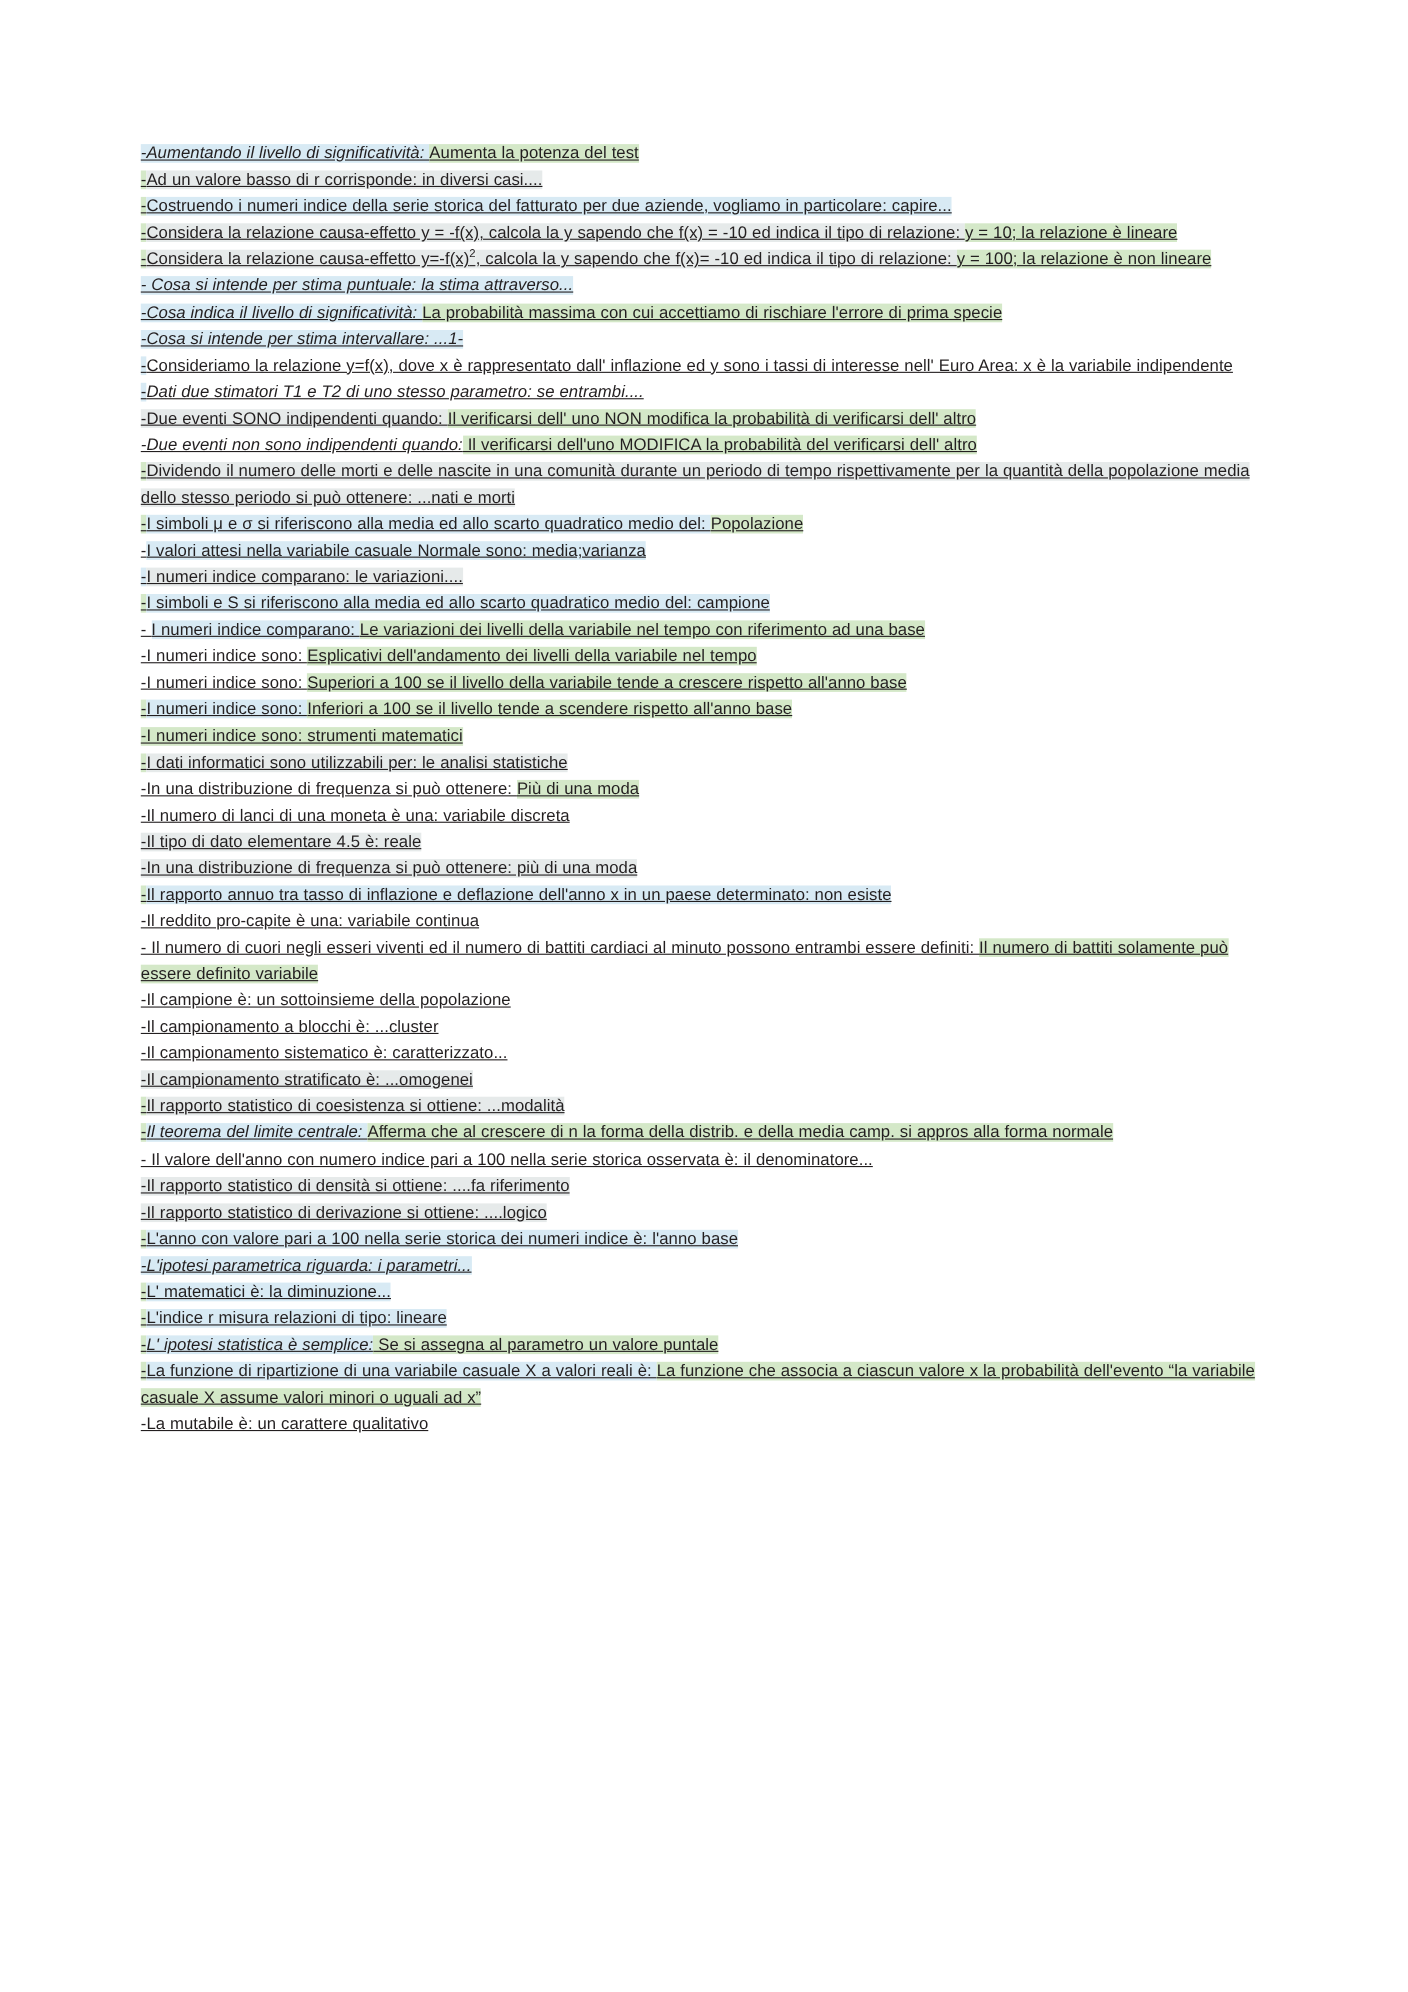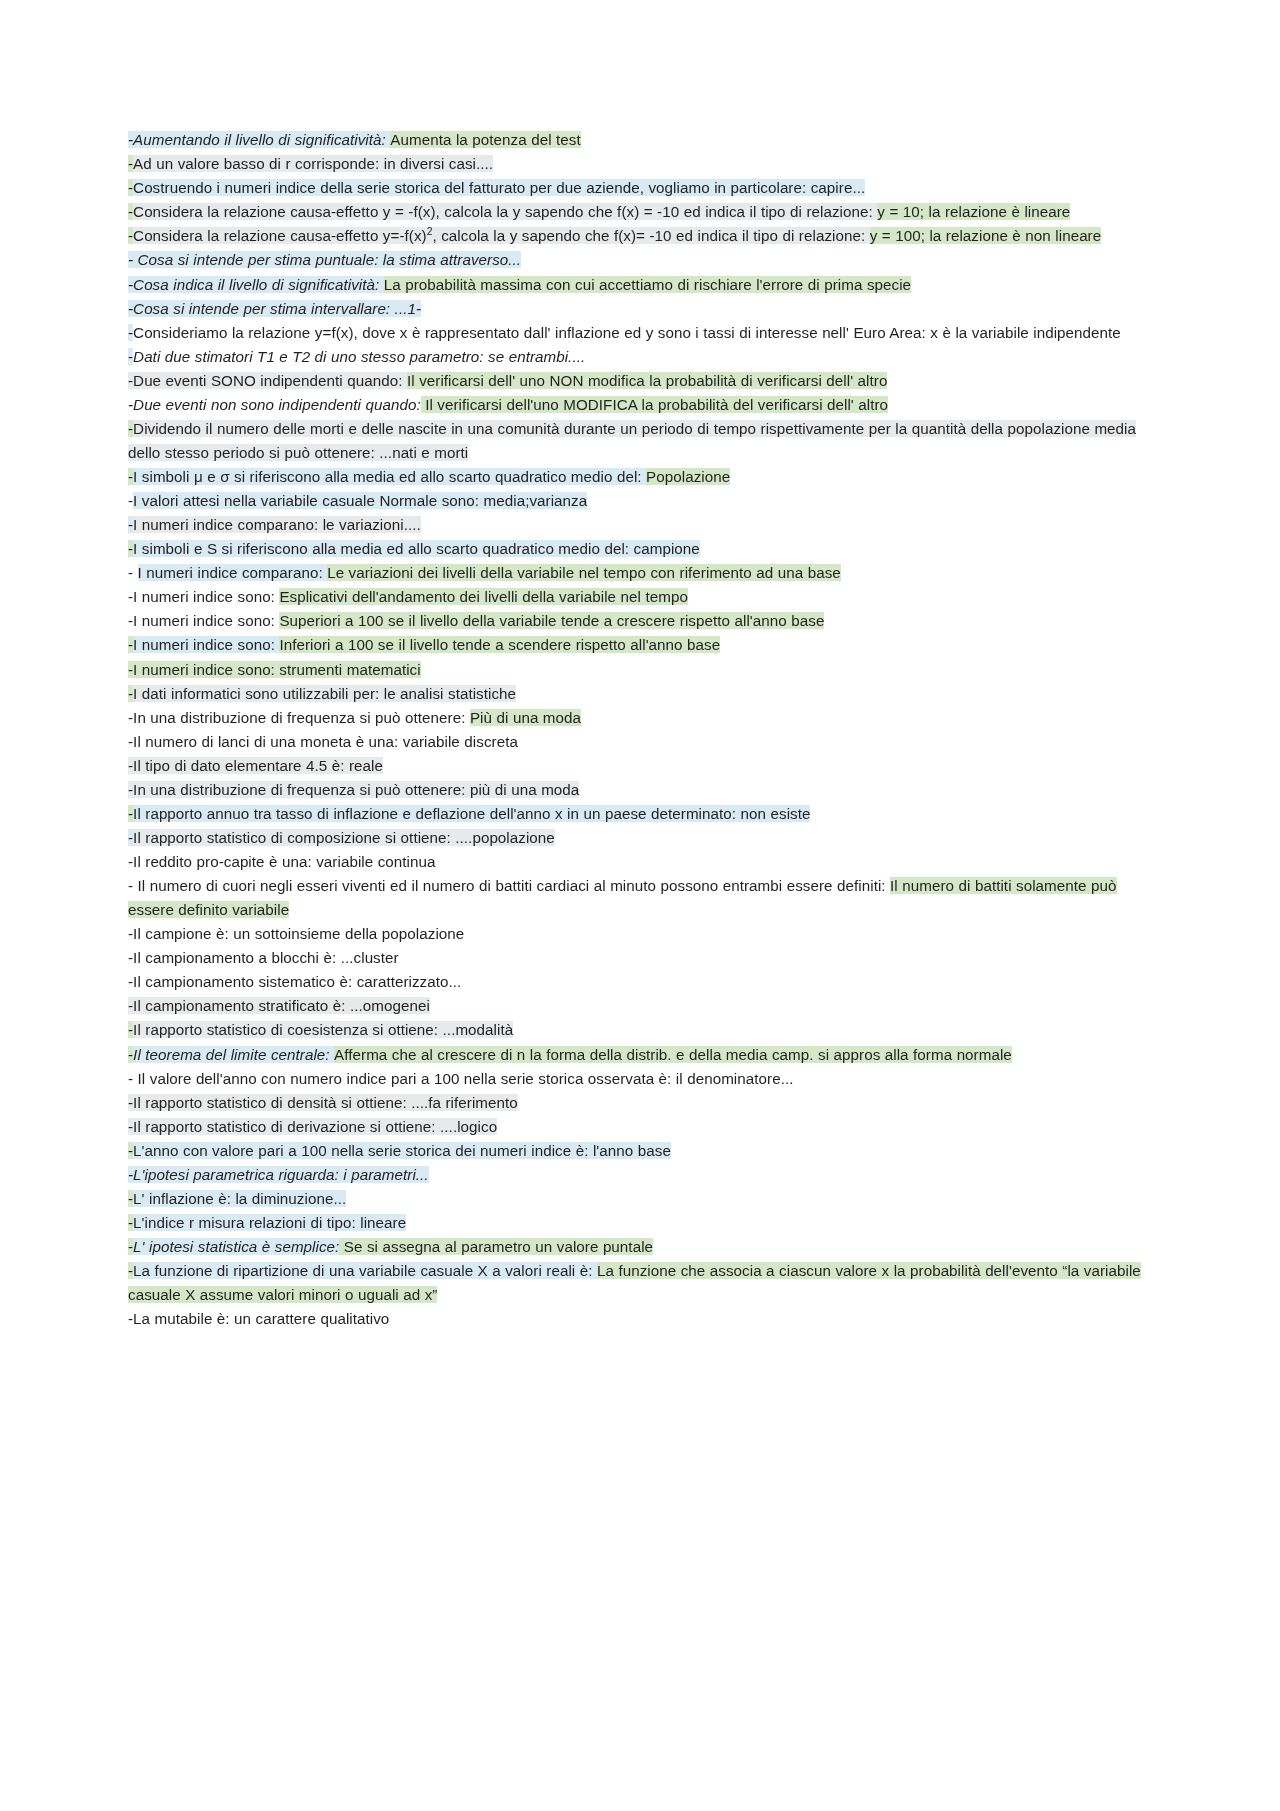--- a/index.html
+++ b/index.html
@@ -13,20 +13,21 @@
     color: #231f20;
   }
   .page {
     position: relative;
     width: 1260px;
     min-height: 1811px;
     margin: 0 auto;
     background: #ffffff;
     box-sizing: border-box;
     padding: 128px 118px 60px 118px;
+    text-decoration: underline;
   }
   .notes {
     font-size: 15.2px;
     line-height: 23.6px;
     letter-spacing: 0.05px;
   }
   .note-line {
     margin: 0 0 0.5px 0;
     padding: 0;
     text-align: left;
@@ -71,33 +72,32 @@
       <p class="note-line"><span class="hl-none">-I numeri indice sono: </span><span class="hl-green">Esplicativi dell'andamento dei livelli della variabile nel tempo</span></p>
       <p class="note-line"><span class="hl-none">-I numeri indice sono: </span><span class="hl-green"> Superiori a 100 se il livello della variabile tende a crescere rispetto all'anno base</span></p>
       <p class="note-line"><span class="hl-green">-</span><span class="hl-blue">I numeri indice sono: </span><span class="hl-green">Inferiori a 100 se il livello tende a scendere rispetto all'anno base</span></p>
       <p class="note-line"><span class="hl-green">-I numeri indice sono:   strumenti matematici</span></p>
       <p class="note-line"><span class="hl-green">-</span><span class="hl-grey">I dati informatici sono utilizzabili per:  le analisi statistiche</span></p>
       <p class="note-line"><span class="hl-none">-In una distribuzione di frequenza si può ottenere: </span><span class="hl-green"> Più di una moda</span></p>
       <p class="note-line"><span class="hl-none">-Il numero di lanci di una moneta è una: variabile discreta</span></p>
       <p class="note-line"><span class="hl-grey">-Il tipo di dato elementare 4.5 è:  reale</span></p>
       <p class="note-line"><span class="hl-grey">-In una distribuzione di frequenza si può ottenere:    più di una moda</span></p>
       <p class="note-line"><span class="hl-green">-</span><span class="hl-blue">Il rapporto annuo tra tasso di inflazione e deflazione dell'anno x in un paese determinato: non esiste</span></p>
-      <p class="note-line"><span class="hl-blue">-</span><span class="hl-grey">Il rapporto statistico di composizione si ottiene:  ....popolazione</span></p>
       <p class="note-line"><span class="hl-none">-Il reddito pro-capite è una: variabile continua</span></p>
       <p class="note-line"><span class="hl-none">- Il numero di cuori negli esseri viventi ed il numero di battiti cardiaci al minuto possono entrambi essere definiti: </span><span class="hl-green">Il numero di battiti solamente può essere definito variabile</span></p>
       <p class="note-line"><span class="hl-none">-Il campione è: un sottoinsieme della popolazione</span></p>
       <p class="note-line"><span class="hl-none">-Il campionamento a blocchi è: ...cluster</span></p>
       <p class="note-line"><span class="hl-none">-Il campionamento sistematico è: caratterizzato...</span></p>
       <p class="note-line"><span class="hl-grey">-Il campionamento stratificato è: ...omogenei</span></p>
       <p class="note-line"><span class="hl-green">-</span><span class="hl-grey">Il rapporto statistico di coesistenza si ottiene: ...modalità</span></p>
       <p class="note-line"><span class="hl-green">-</span><span class="hl-blue q-italic">Il teorema del limite centrale: </span><span class="hl-green"> Afferma che al crescere di n la forma della distrib. e della media camp. si appros alla forma normale</span></p>
       <p class="note-line"><span class="hl-none">- Il valore dell'anno con numero indice pari a 100 nella serie storica osservata è: il denominatore...</span></p>
       <p class="note-line"><span class="hl-grey">-Il rapporto statistico di densità si ottiene: ....fa riferimento</span></p>
       <p class="note-line"><span class="hl-grey">-Il rapporto statistico di derivazione si ottiene: ....logico</span></p>
       <p class="note-line"><span class="hl-green">-</span><span class="hl-blue">L'anno con valore pari a 100 nella serie storica dei numeri indice è: l'anno base</span></p>
       <p class="note-line"><span class="hl-blue q-italic">-L'ipotesi parametrica riguarda:  i parametri...</span></p>
-      <p class="note-line"><span class="hl-green">-</span><span class="hl-blue">L' inflazione è:  la diminuzione...</span></p>
+      <p class="note-line"><span class="hl-green">-</span><span class="hl-blue">L' matematici è:  la diminuzione...</span></p>
       <p class="note-line"><span class="hl-green">-</span><span class="hl-blue">L'indice r misura relazioni di tipo:  lineare</span></p>
       <p class="note-line"><span class="hl-green">-</span><span class="hl-blue q-italic">L' ipotesi statistica è semplice:</span><span class="hl-green"> Se si assegna al parametro un valore puntale</span></p>
       <p class="note-line"><span class="hl-green">-</span><span class="hl-blue">La funzione di ripartizione di una variabile casuale X a valori reali è: </span><span class="hl-green">  La funzione che associa a ciascun valore x la probabilità dell'evento “la variabile casuale X assume valori minori o uguali ad x”</span></p>
       <p class="note-line"><span class="hl-none">-La mutabile è: un carattere qualitativo</span></p>
     </div>
 </div>
 
 </body></html>

